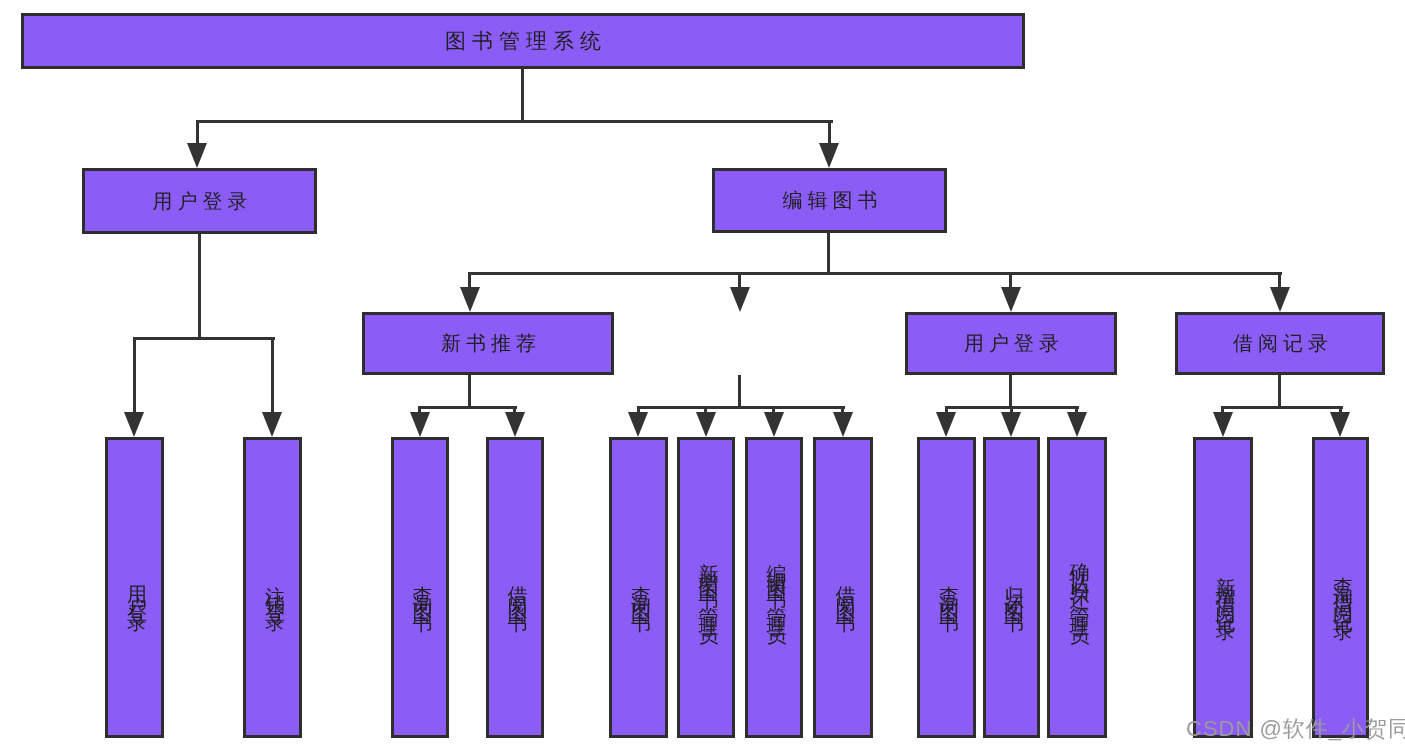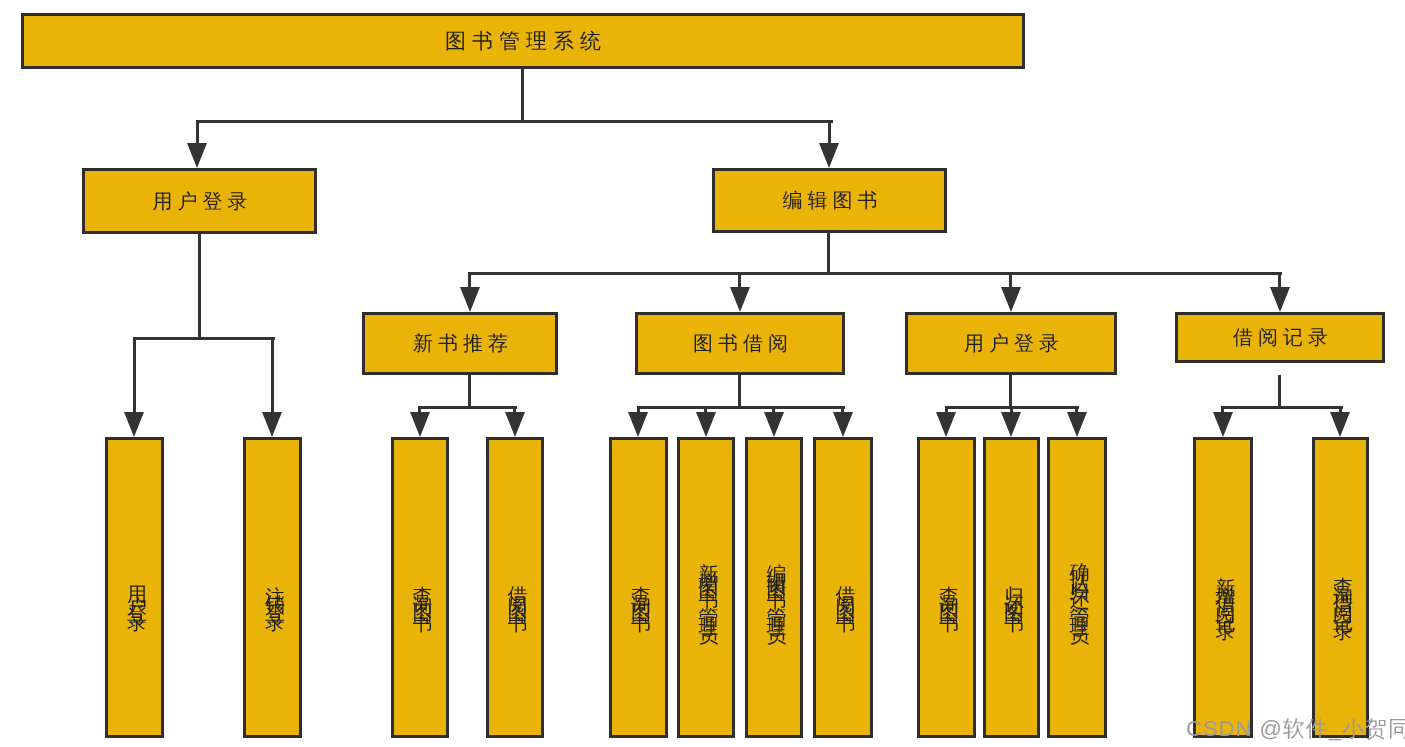--- a/index.html
+++ b/index.html
@@ -7,21 +7,21 @@
     --border:#2e2e2e;
     --text:#1f1f1f;
     --wm:#9b9b9b;
     --bg:#ffffff;
   }
   html,body{margin:0;padding:0;background:var(--bg);}
   body{font-family:"Liberation Sans","DejaVu Sans",sans-serif;}
   #canvas{position:relative;width:1405px;height:747px;background:var(--bg);overflow:hidden;}
   .box{
     position:absolute;box-sizing:border-box;
-    border:3px solid var(--border);background:#eab308;
+    border:3px solid var(--border);background:#8b5cf6;
     display:flex;align-items:center;justify-content:center;
     font-size:20px;color:var(--text);letter-spacing:5px;
     white-space:nowrap;
     padding-left:6px;
   }
   .root{font-size:21px;letter-spacing:6px;}
   .vbox{
     writing-mode:vertical-rl;text-orientation:mixed;
     letter-spacing:9px;line-height:1;white-space:normal;
   }
@@ -65,24 +65,23 @@
   <div class="hl" style="left:469px;top:272px;width:813px"></div>
   <div class="vl" style="left:468px;top:272px;height:19px"></div>
   <div class="vl" style="left:738px;top:272px;height:19px"></div>
   <div class="vl" style="left:1009px;top:272px;height:19px"></div>
   <div class="vl" style="left:1278px;top:272px;height:19px"></div>
   <div class="ar" style="left:460px;top:287px"></div>
   <div class="ar" style="left:730px;top:287px"></div>
   <div class="ar" style="left:1001px;top:287px"></div>
   <div class="ar" style="left:1270px;top:287px"></div>
 
-  <div class="box" style="left:362px;top:312px;width:196px;height:63px">新书推荐</div>
-  <div class="box" style="left:635px;top:312px;width:210px;height:63px">图书借阅</div>
+  <div class="box" style="left:362px;top:312px;width:252px;height:63px">新书推荐</div>
   <div class="box" style="left:905px;top:312px;width:212px;height:63px">用户登录</div>
-  <div class="box" style="left:1175px;top:312px;width:210px;height:51px">借阅记录</div>
+  <div class="box" style="left:1175px;top:312px;width:210px;height:63px">借阅记录</div>
 
   <div class="vl" style="left:468px;top:375px;height:34px"></div>
   <div class="hl" style="left:419px;top:406px;width:98px"></div>
   <div class="vl" style="left:418px;top:406px;height:10px"></div>
   <div class="vl" style="left:513px;top:406px;height:10px"></div>
   <div class="ar" style="left:410px;top:412px"></div>
   <div class="ar" style="left:505px;top:412px"></div>
 
   <div class="vl" style="left:738px;top:375px;height:34px"></div>
   <div class="hl" style="left:637px;top:406px;width:208px"></div>

